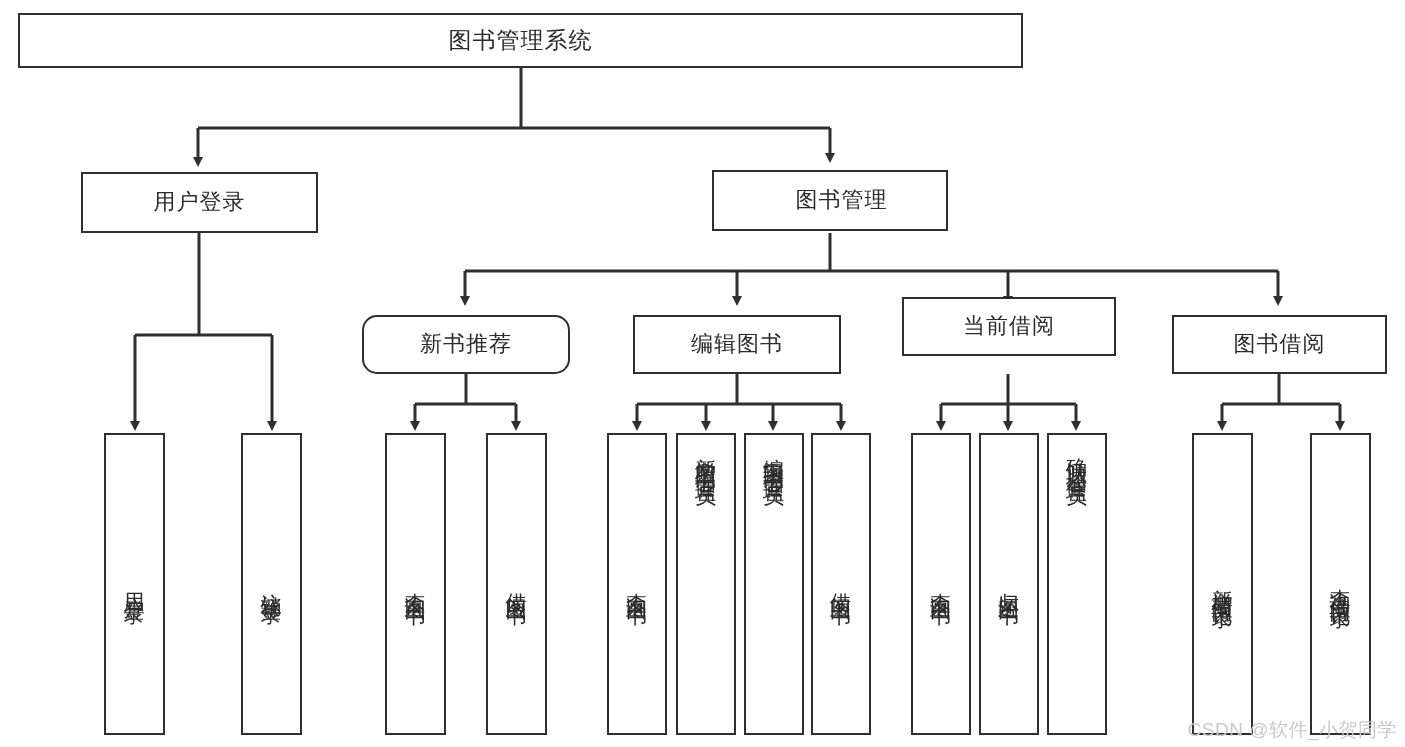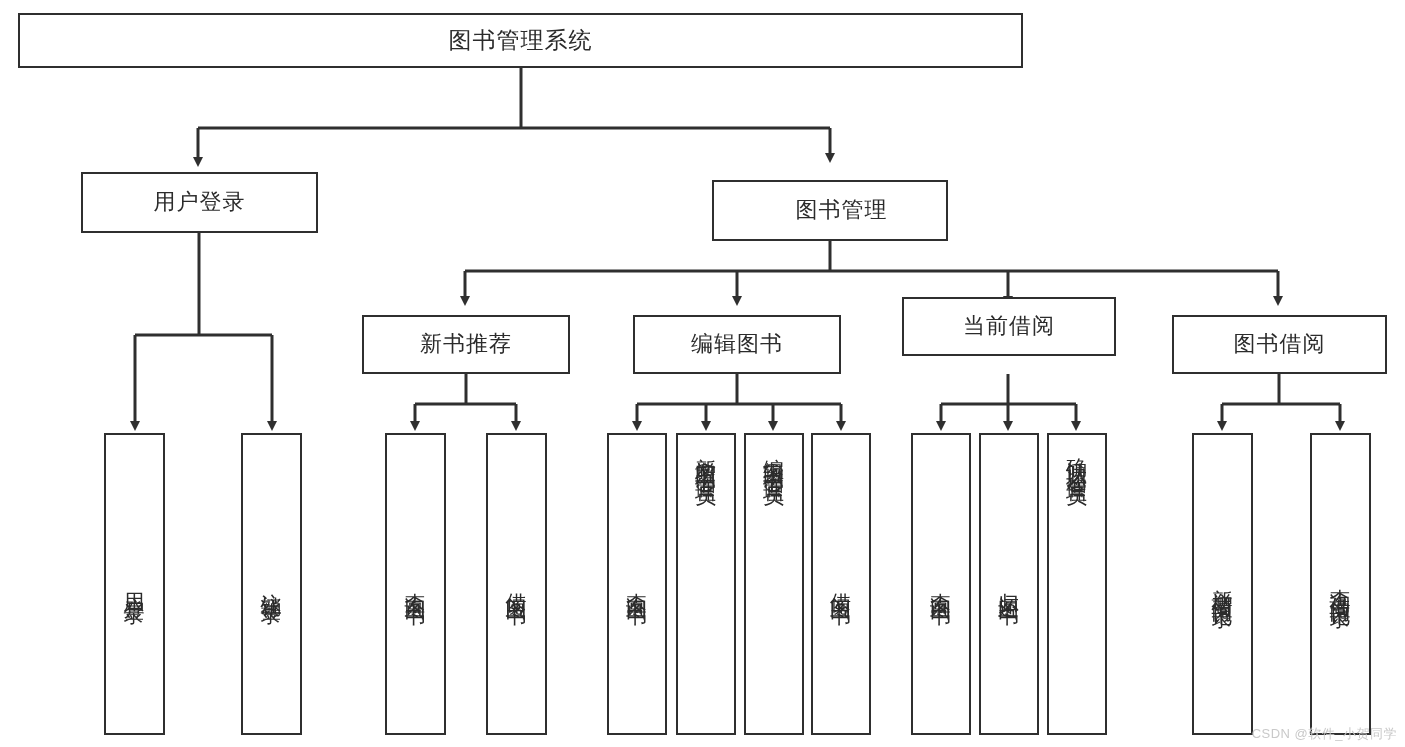--- a/index.html
+++ b/index.html
@@ -72,21 +72,21 @@
     justify-content: center;
   }
   .node.v.topalign .vwrap {
     align-items: flex-start;
     padding-top: 6px;
   }
   .watermark {
     position: absolute;
     right: 8px;
     bottom: 4px;
-    font-size: 13px;
+    font-size: 19px;
     color: #c9c9c9;
     letter-spacing: 0.5px;
     z-index: 5;
     white-space: nowrap;
   }
 </style>
 </head>
 <body>
 
 <div id="canvas">
@@ -141,25 +141,25 @@
     </g>
   </svg>
 
   <div class="node h root" style="left:18px; top:13px; width:1005px; height:55px;">
     <span class="label">图书管理系统</span>
   </div>
 
   <div class="node h" style="left:81px; top:172px; width:237px; height:61px;">
     <span class="label">用户登录</span>
   </div>
-  <div class="node h" style="left:712px; top:180px; width:236px; height:61px;padding-left:23px;">
+  <div class="node h" style="left:712px; top:170px; width:236px; height:61px;padding-left:23px;">
     <span class="label">图书管理</span>
   </div>
 
-  <div class="node h" style="left:362px; top:315px; width:208px; height:59px;">
+  <div class="node h" style="left:362px; top:315px; width:208px; height:59px;border-radius:15px;">
     <span class="label">新书推荐</span>
   </div>
   <div class="node h" style="left:633px; top:315px; width:208px; height:59px;">
     <span class="label">编辑图书</span>
   </div>
   <div class="node h" style="left:902px; top:297px; width:214px; height:59px;">
     <span class="label">当前借阅</span>
   </div>
   <div class="node h" style="left:1172px; top:315px; width:215px; height:59px;">
     <span class="label">图书借阅</span>

